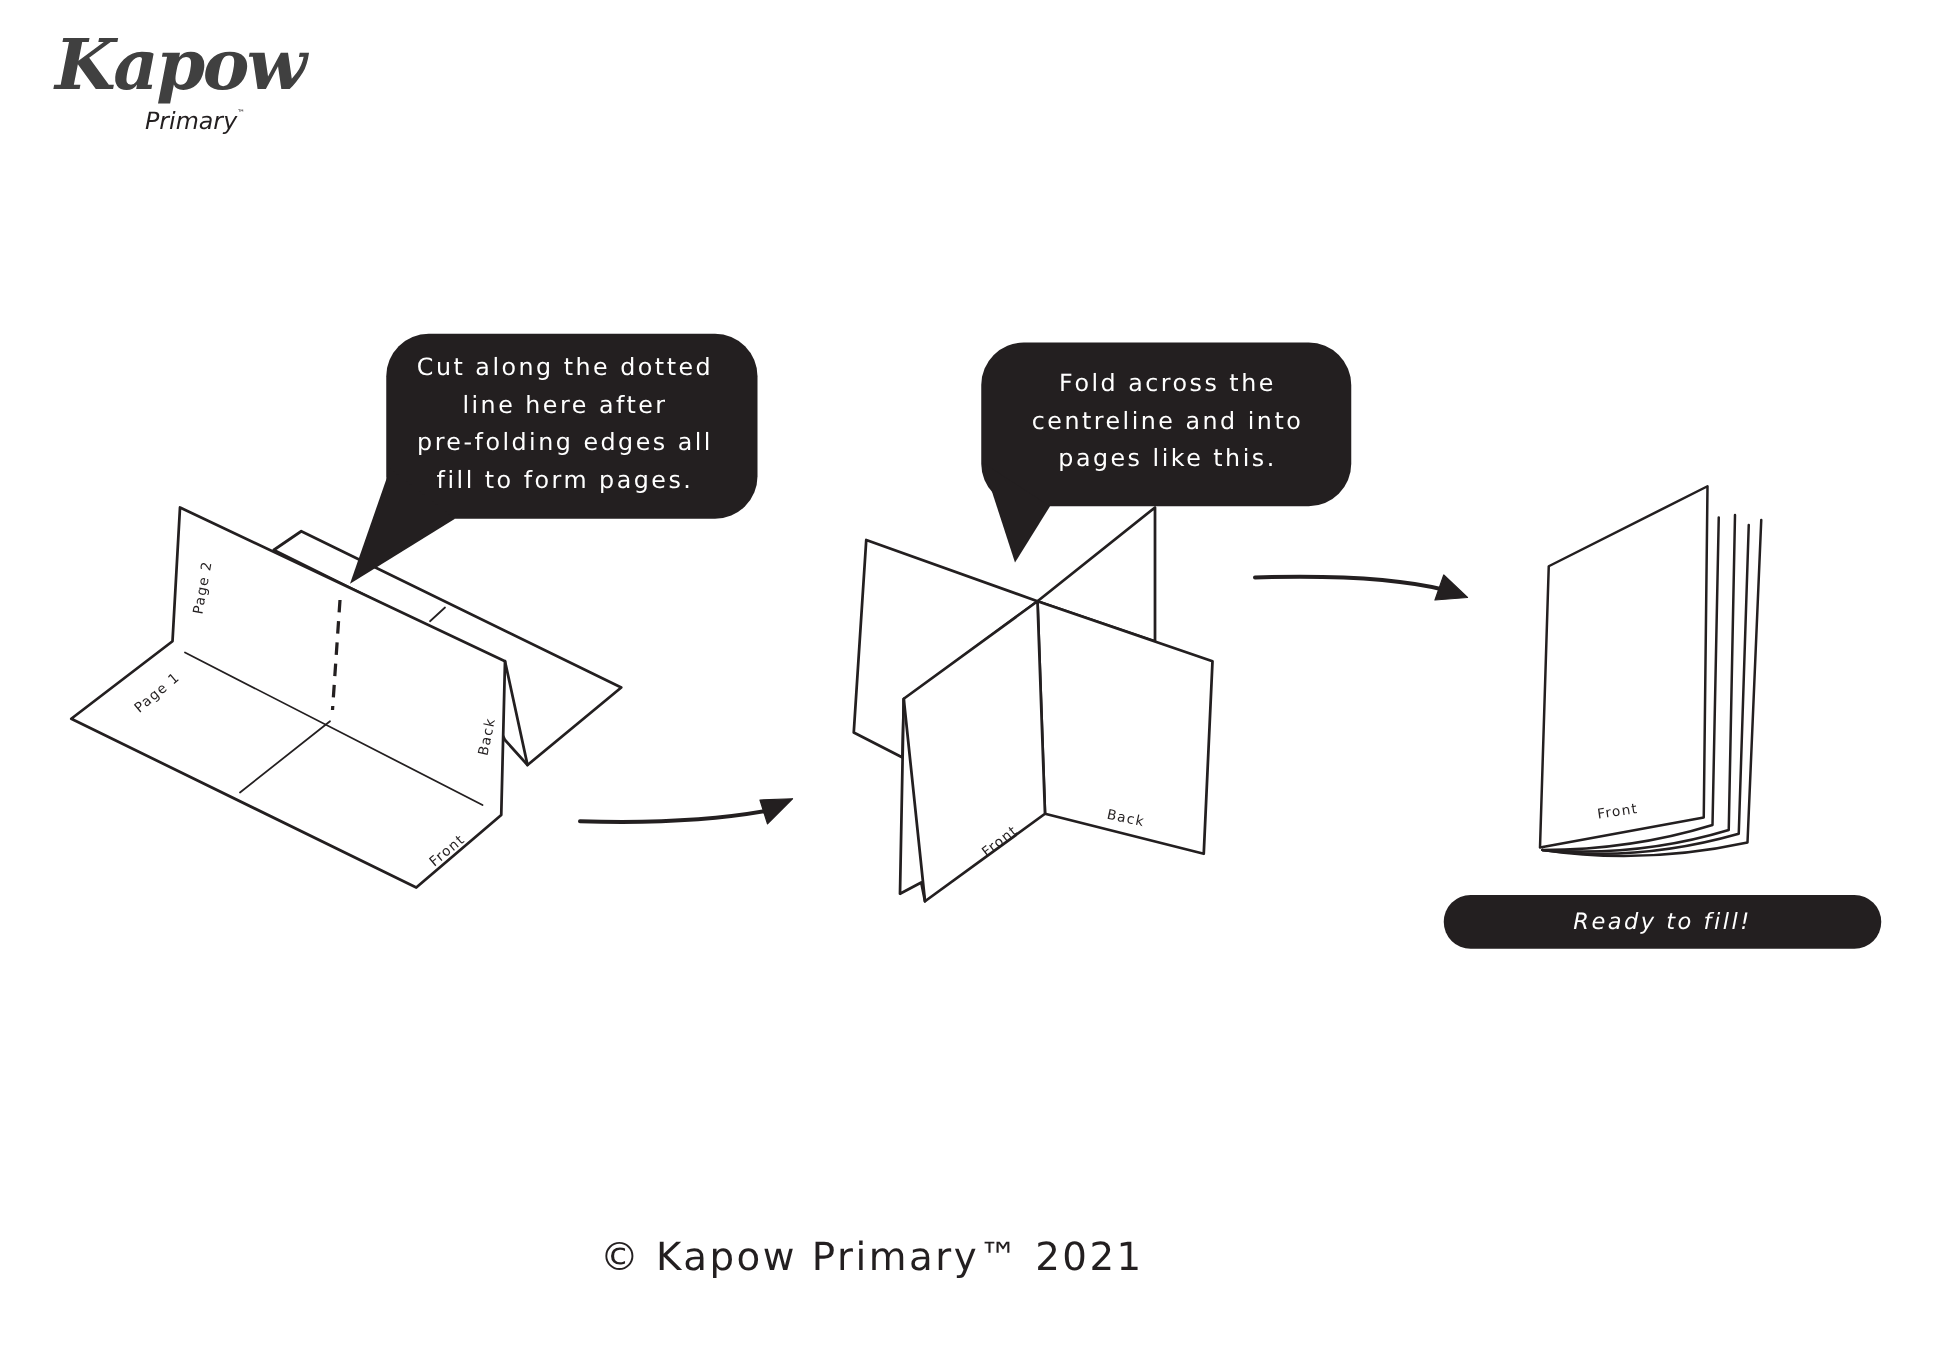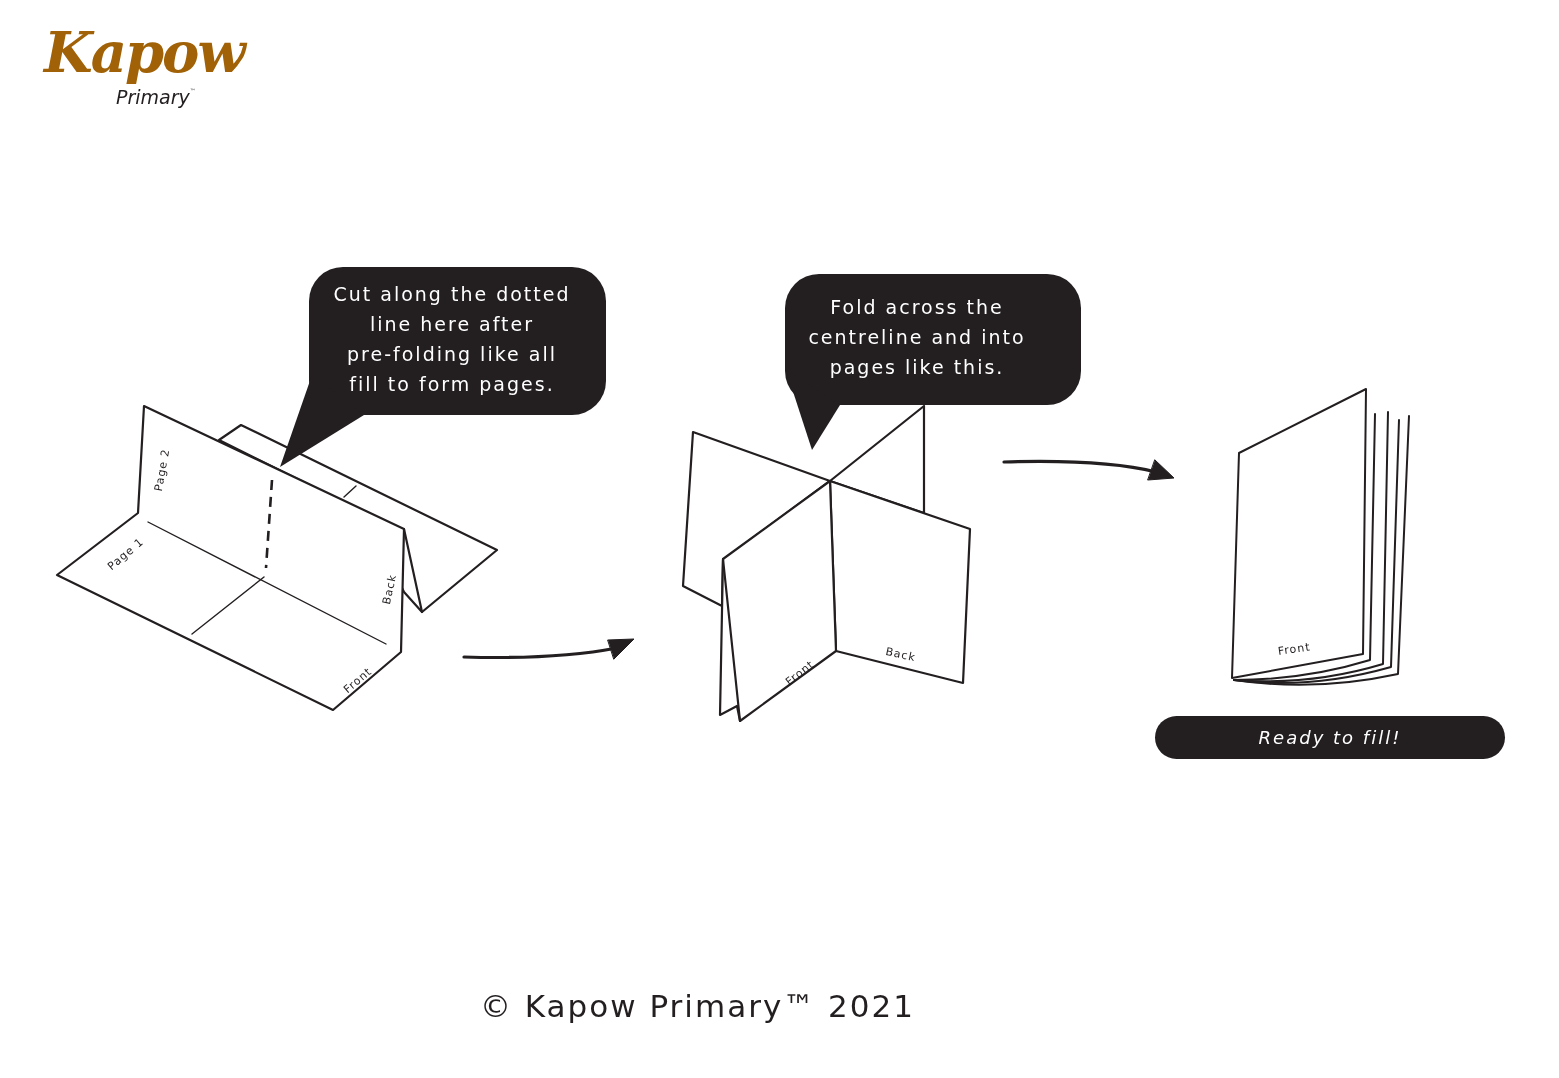--- a/index.html
+++ b/index.html
@@ -1,20 +1,20 @@
 <!DOCTYPE html>
 <html><head>
 <meta charset="utf-8">
 <style>
   html, body { margin: 0; padding: 0; background: #ffffff; }
   body { width: 1559px; height: 1078px; position: relative; overflow: hidden;
          font-family: "DejaVu Sans", sans-serif; color: #231f20; }
   .abs { position: absolute; }
   .logo-main { left: 44px; top: 24px; font-family: "DejaVu Serif", serif; font-style: italic;
-               font-weight: bold; font-size: 56px; letter-spacing: -2px; color: #a16207; line-height: 1; }
+               font-weight: bold; font-size: 56px; letter-spacing: -2px; color: #404040; line-height: 1; }
   .logo-sub { left: 116px; top: 88px; font-family: "DejaVu Sans", sans-serif; font-style: italic;
               font-size: 19px; color: #231f20; line-height: 1; }
   .logo-sub sup { font-size: 6px; vertical-align: top; }
   svg.scene { position: absolute; left: 0; top: 0; }
   .bubble-text { position: absolute; color: #ffffff; text-align: center;
                  font-family: "DejaVu Sans", sans-serif; font-size: 19px; letter-spacing: 2px;
                  line-height: 30px; }
   .ready-pill { left: 1155px; top: 716px; width: 350px; height: 43px; background: #231f20;
                 border-radius: 22px; color: #fff; text-align: center; line-height: 43px;
                 font-size: 18px; letter-spacing: 2px; font-style: italic; }
@@ -79,24 +79,24 @@
 
   <g fill="#231f20">
     <rect x="785" y="274" width="296" height="131" rx="34" ry="34"></rect>
     <polygon points="786,370 840,405 812,450"></polygon>
   </g>
 </svg>
 
 <div class="bubble-text" style="left:309px; top:279px; width:286px;">
   <div>Cut along the dotted</div>
   <div>line here after</div>
-  <div>pre-folding like all</div>
+  <div>pre-folding edges all</div>
   <div>fill to form pages.</div>
 </div>
-<div class="bubble-text" style="left:775px; top:292px; width:284px;">
+<div class="bubble-text" style="left:792px; top:292px; width:284px;">
   <div>Fold across the</div>
   <div>centreline and into</div>
   <div>pages like this.</div>
 </div>
 
 <div class="label" style="left:152px; top:490px; transform: rotate(-80deg);">Page 2</div>
 <div class="label" style="left:105px; top:563px; transform: rotate(-40deg);">Page 1</div>
 <div class="label" style="left:380px; top:603px; transform: rotate(-78deg);">Back</div>
 <div class="label" style="left:341px; top:686px; transform: rotate(-40deg);">Front</div>
 

